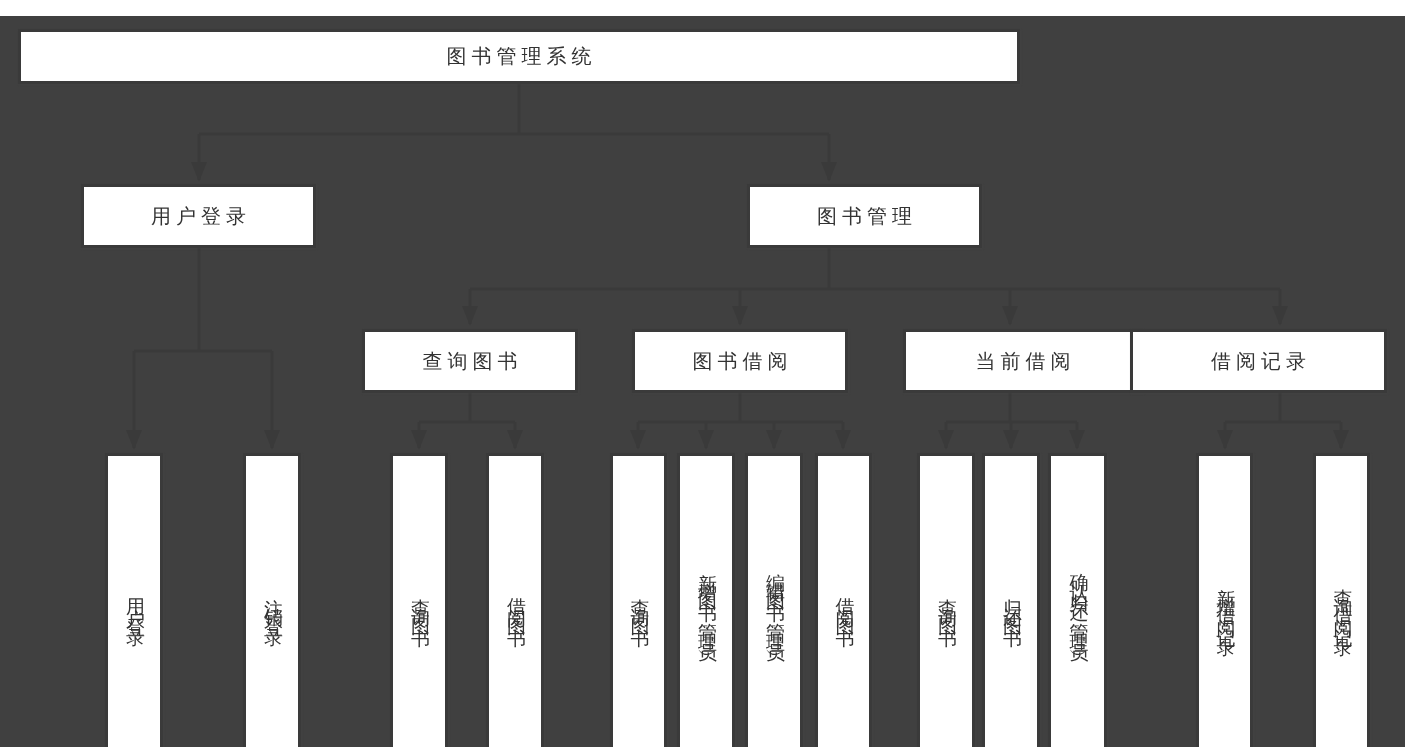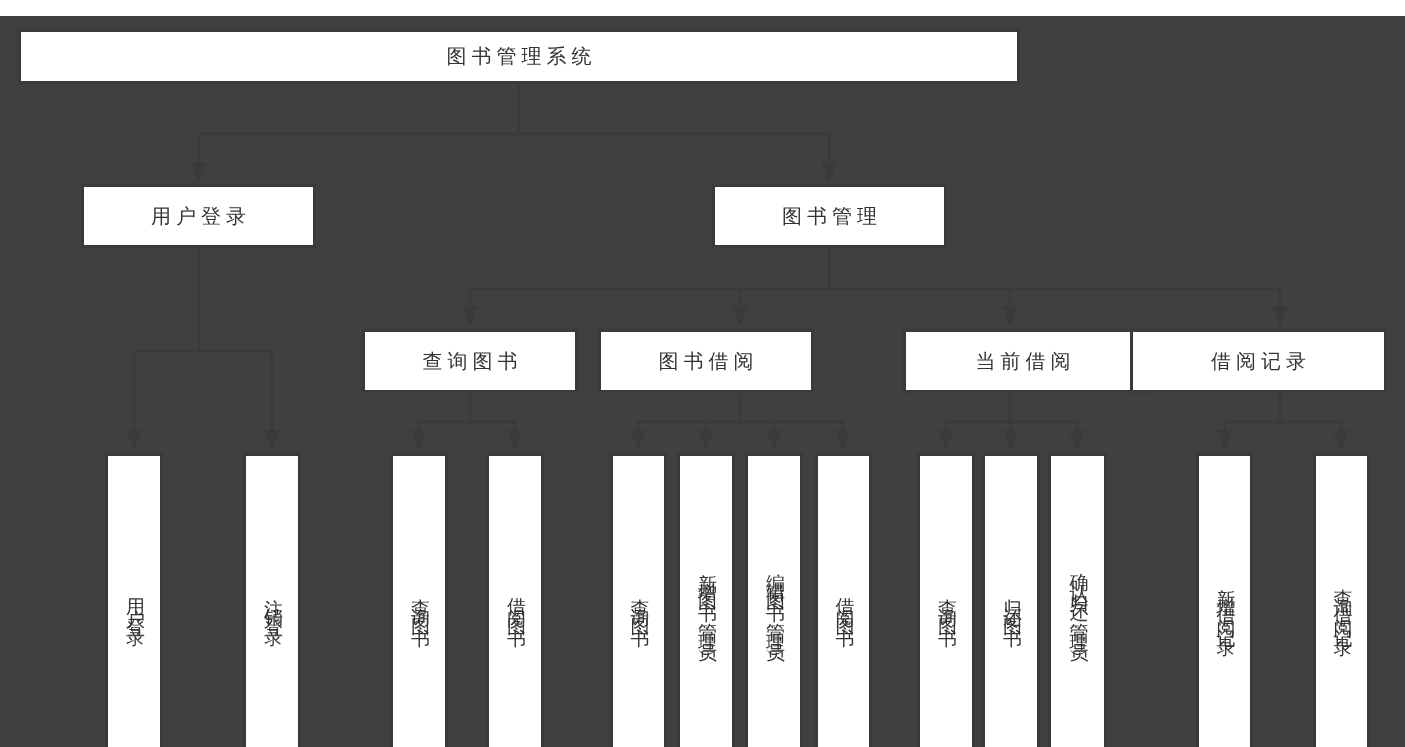--- a/index.html
+++ b/index.html
@@ -89,28 +89,28 @@
     </g>
   </svg>
 
   <div class="node" style="left:18px;top:13px;width:1002px;height:55px">
     <span class="hlbl">图书管理系统</span>
   </div>
 
   <div class="node" style="left:81px;top:168px;width:235px;height:64px">
     <span class="hlbl">用户登录</span>
   </div>
-  <div class="node" style="left:712px;top:168px;width:235px;height:64px">
+  <div class="node" style="left:747px;top:168px;width:235px;height:64px">
     <span class="hlbl">图书管理</span>
   </div>
 
   <div class="node" style="left:362px;top:313px;width:216px;height:64px">
     <span class="hlbl">查询图书</span>
   </div>
-  <div class="node" style="left:598px;top:313px;width:216px;height:64px">
+  <div class="node" style="left:632px;top:313px;width:216px;height:64px">
     <span class="hlbl">图书借阅</span>
   </div>
   <div class="node" style="left:903px;top:313px;width:240px;height:64px">
     <span class="hlbl">当前借阅</span>
   </div>
   <div class="node" style="left:1130px;top:313px;width:257px;height:64px">
     <span class="hlbl">借阅记录</span>
   </div>
 
   <div class="node" style="left:105px;top:437px;width:58px;height:300px">

